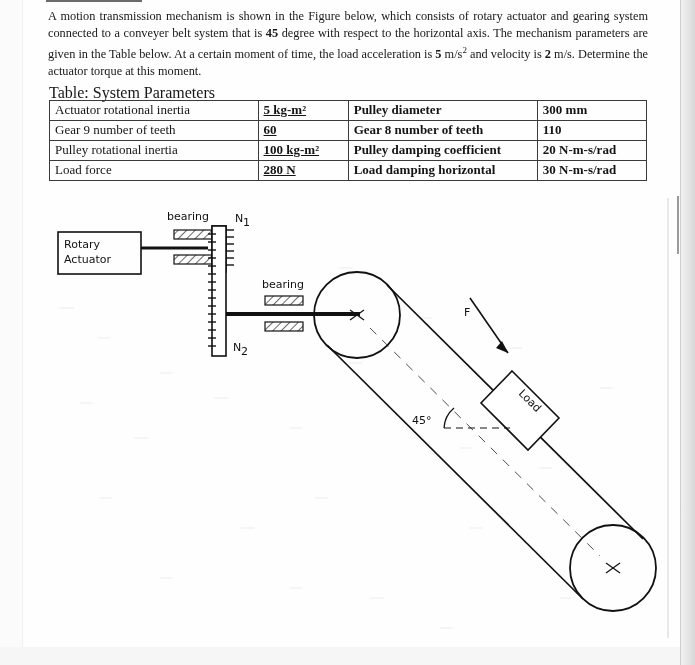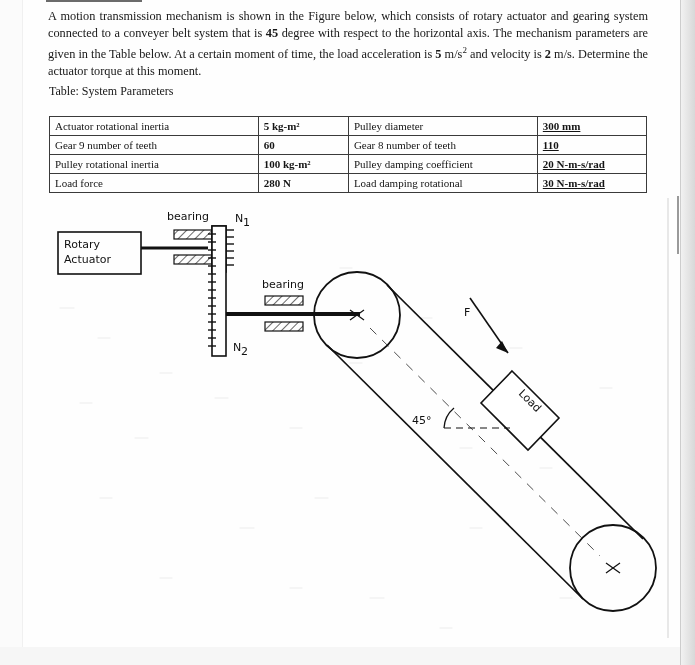--- a/index.html
+++ b/index.html
@@ -40,43 +40,43 @@
     text-align: justify;
     color: #171717;
   }
   .paragraph b { font-weight: bold; }
   .sup { font-size: 9px; vertical-align: super; }
 
   .tablecaption {
     position: absolute;
     left: 49px;
     top: 84px;
-    font-size: 12px;
+    font-size: 16px;
     color: #171717;
   }
 
   table.params {
     position: absolute;
     left: 49px;
-    top: 116px;
+    top: 100px;
     width: 598px;
     border-collapse: collapse;
-    font-size: 11px;
+    font-size: 13px;
   }
   table.params td {
     border: 1px solid #3a3a3a;
     padding: 1px 5px 2px 5px;
     height: 15px;
     vertical-align: middle;
     color: #141414;
   }
   td.c0 { width: 212px; }
-  td.c1 { width: 85px; font-weight: bold; }
-  td.c2 { width: 190px; }
-  td.c3 { width: 105px; font-weight: bold; text-decoration: underline; }
+  td.c1 { width: 85px; font-weight: bold; text-decoration: underline; }
+  td.c2 { width: 190px; font-weight: bold; }
+  td.c3 { width: 105px; font-weight: bold; }
 
   
   .figure {
     position: absolute;
     left: 40px;
     top: 198px;
     width: 640px;
     height: 440px;
   }
   .figure svg { display: block; }
@@ -156,21 +156,21 @@
       </tr>
       <tr>
         <td class="c0">Pulley rotational inertia</td>
         <td class="c1">100 kg-m²</td>
         <td class="c2">Pulley damping coefficient</td>
         <td class="c3">20 N-m-s/rad</td>
       </tr>
       <tr>
         <td class="c0">Load force</td>
         <td class="c1">280 N</td>
-        <td class="c2">Load damping rotational</td>
+        <td class="c2">Load damping horizontal</td>
         <td class="c3">30 N-m-s/rad</td>
       </tr>
     </tbody>
   </table>
 
   <div class="figure">
     <svg width="640" height="440" viewBox="0 0 640 440" xmlns="http://www.w3.org/2000/svg">
       <defs>
         <pattern id="hatch" width="6" height="6" patternUnits="userSpaceOnUse" patternTransform="rotate(45)">
           <line x1="0" y1="0" x2="0" y2="6" stroke="#1a1a1a" stroke-width="1.3"></line>

